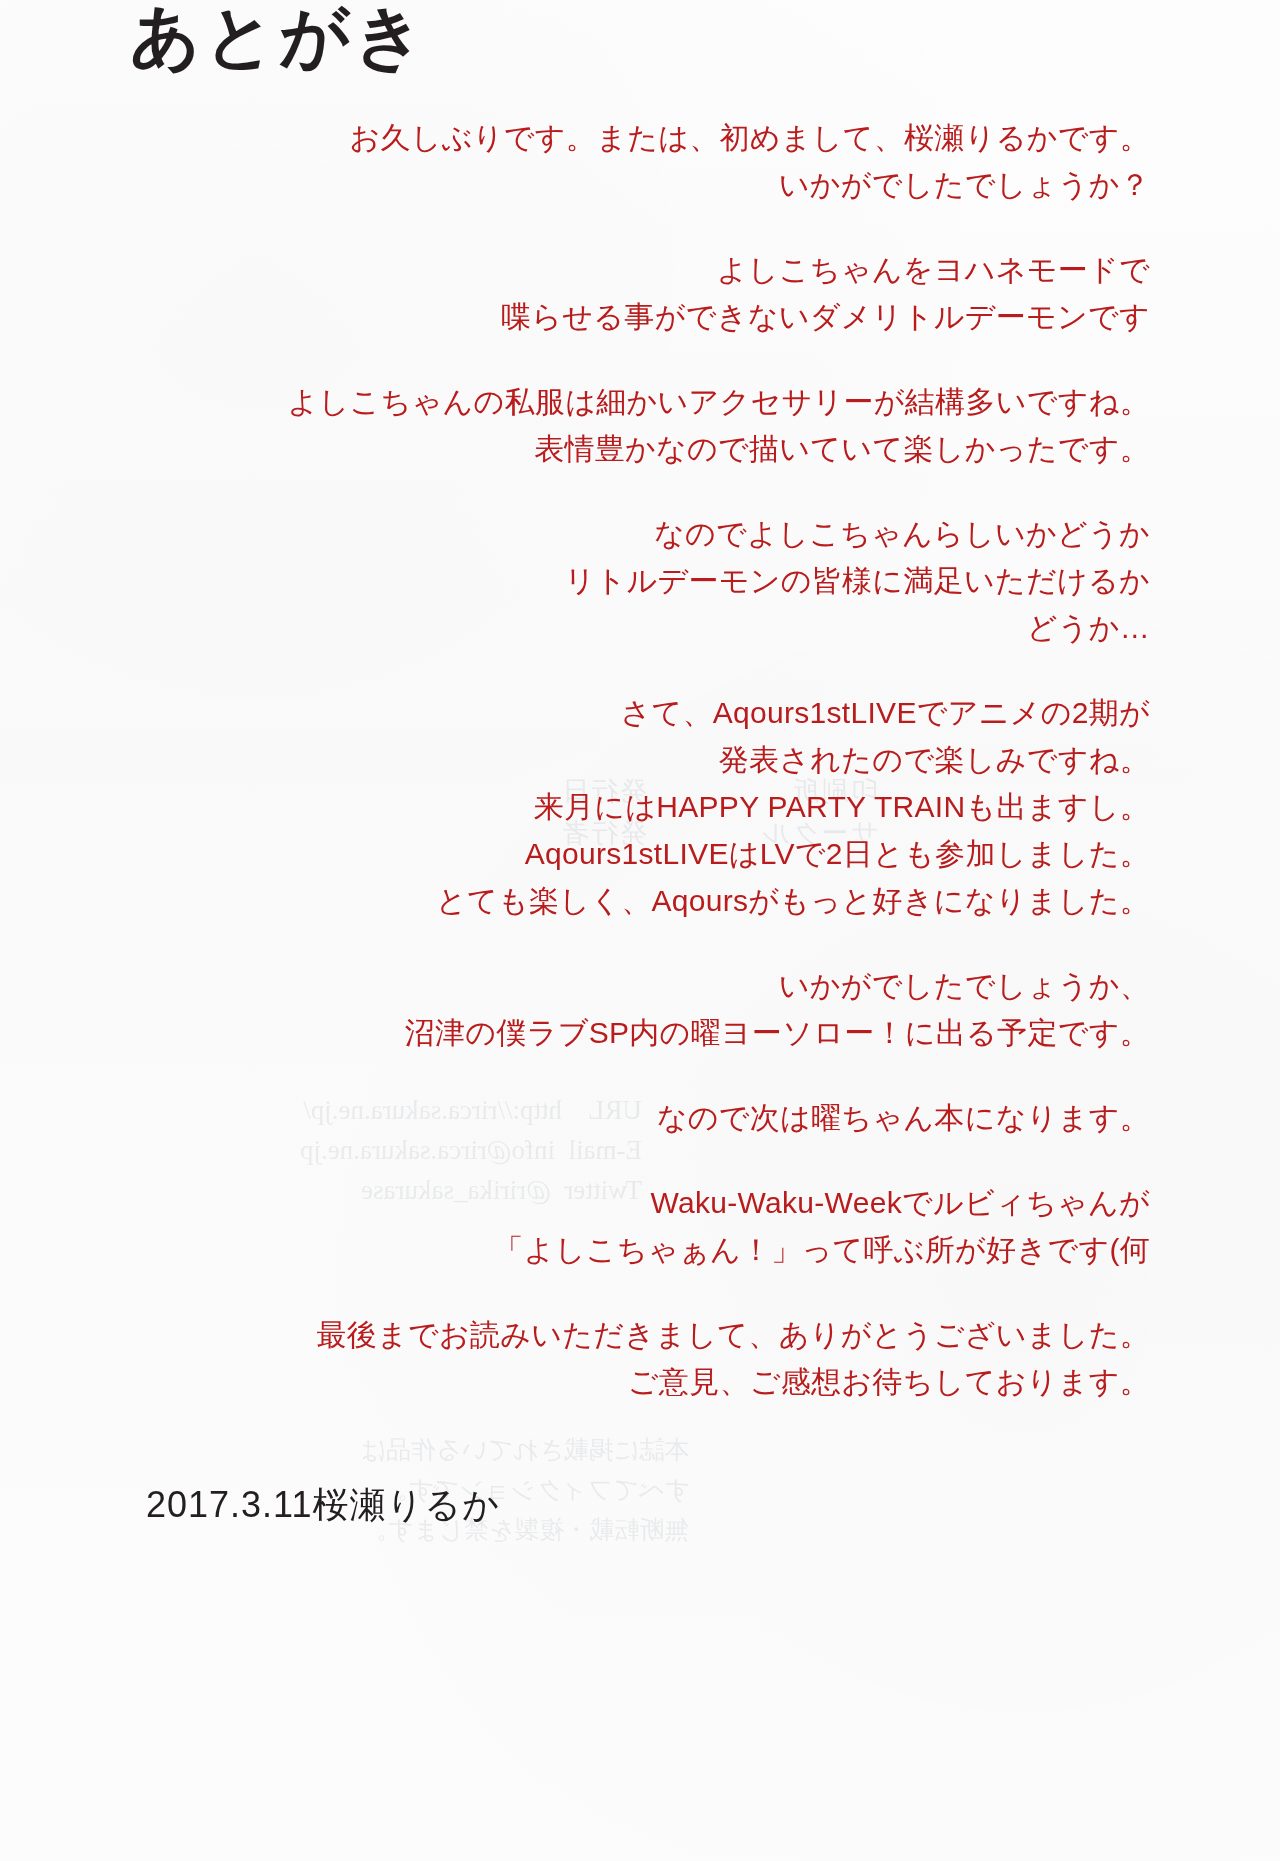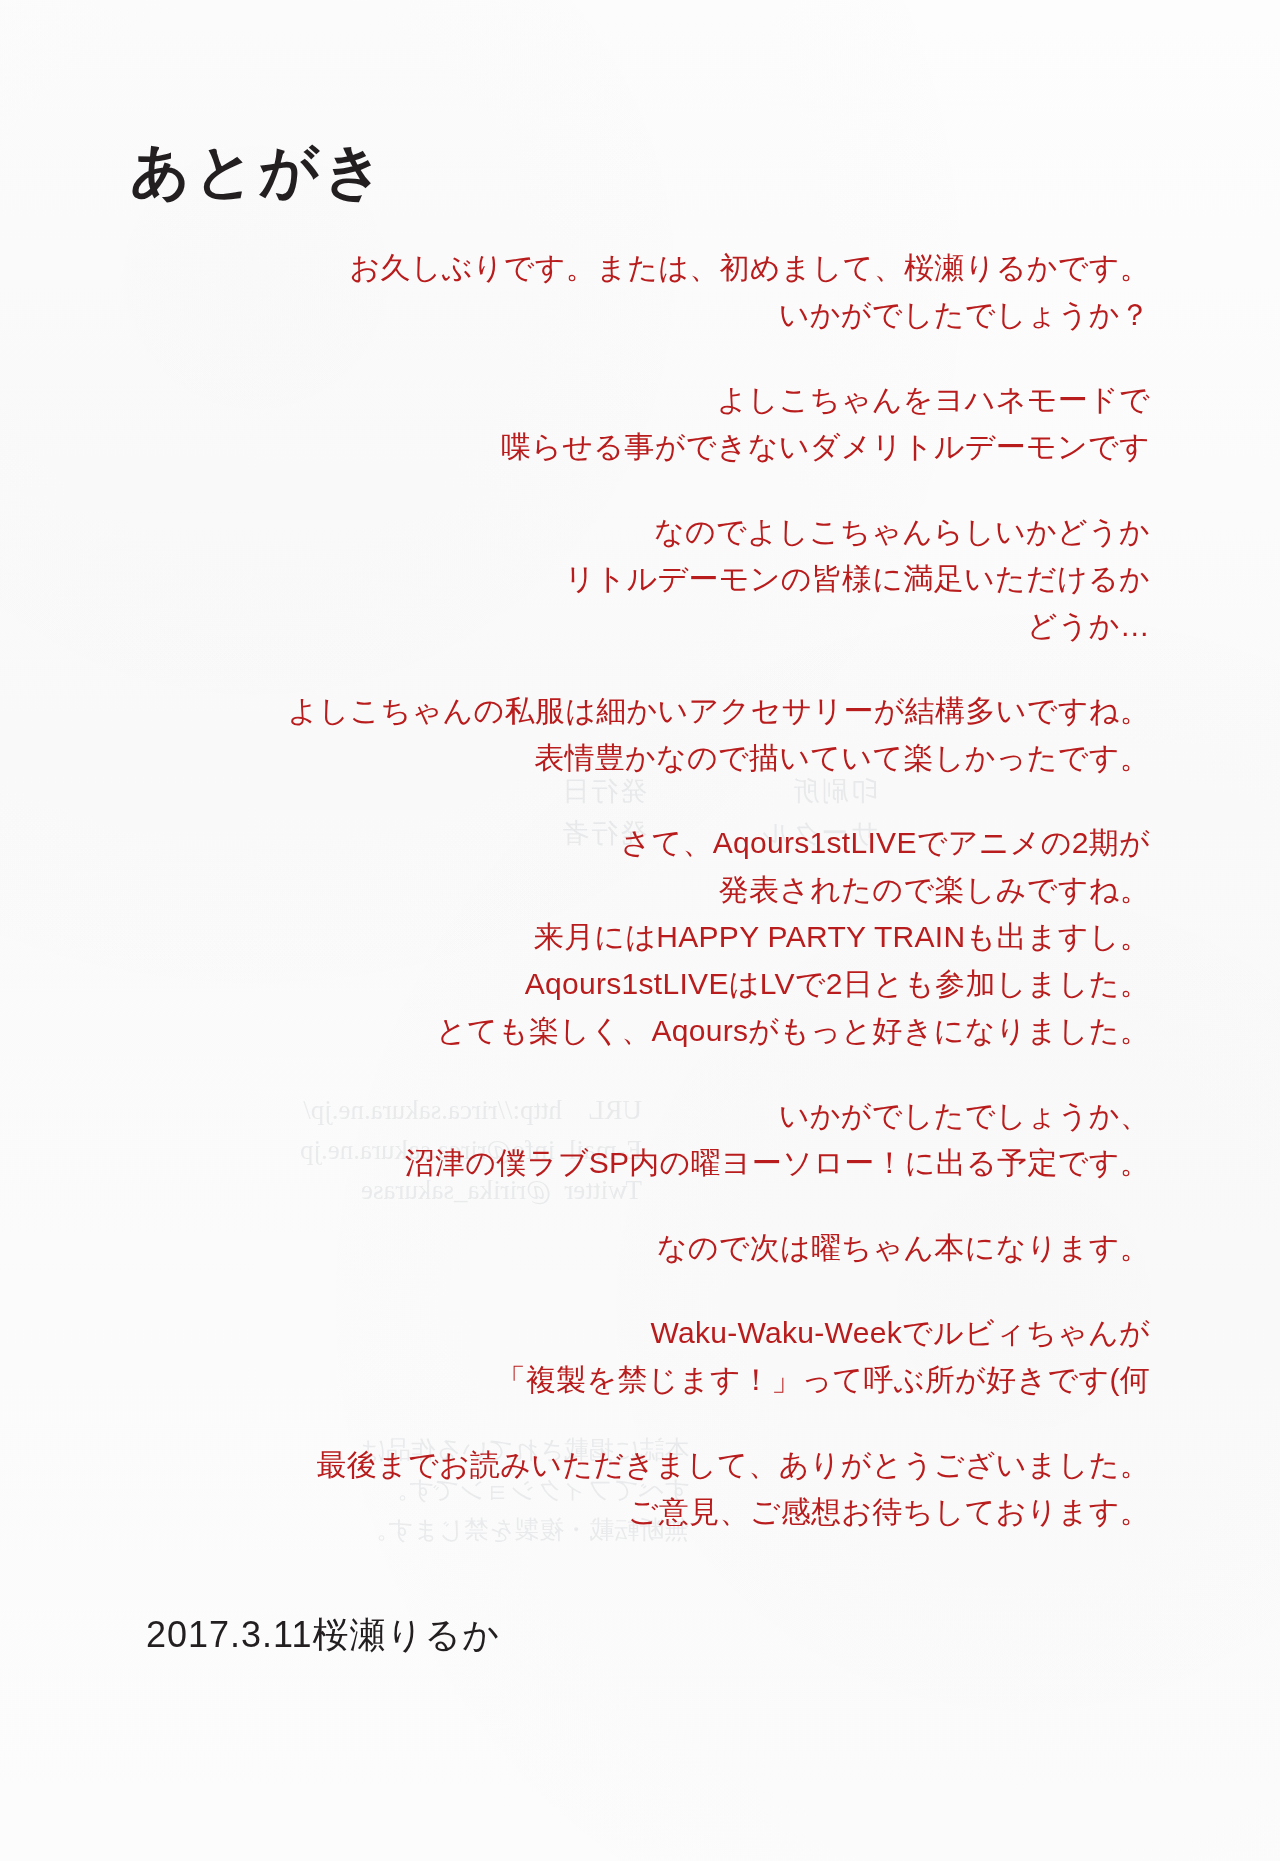--- a/index.html
+++ b/index.html
@@ -50,25 +50,24 @@
 
   .content {
     position: absolute;
     left: 130px;
     top: 0;
     width: 1020px;
   }
   .heading {
     font-family: "DejaVu Sans", "Liberation Sans", sans-serif;
     font-weight: bold;
-    font-size: 59px;
+    font-size: 69px;
     letter-spacing: 4px;
     color: #231f20;
     margin: 0;
-    padding-top: 140px;
     line-height: 1.05;
   }
   .body-block {
     margin-top: 42px;
     font-size: 30px;
     line-height: 47px;
     letter-spacing: 0.3px;
     color: #b91c1c;
     text-align: right;
   }
@@ -109,35 +108,35 @@
 </div>
 
 <div class="content">
   <h1 class="heading">あとがき</h1>
 
   <div class="body-block">
     <p class="para">お久しぶりです。または、初めまして、桜瀬りるかです。
 いかがでしたでしょうか？</p>
     <p class="para">よしこちゃんをヨハネモードで
 喋らせる事ができないダメリトルデーモンです</p>
+    <p class="para">よしこちゃんの私服は細かいアクセサリーが結構多いですね。
+表情豊かなので描いていて楽しかったです。</p>
     <p class="para">なのでよしこちゃんらしいかどうか
 リトルデーモンの皆様に満足いただけるか
 どうか…</p>
-    <p class="para">よしこちゃんの私服は細かいアクセサリーが結構多いですね。
-表情豊かなので描いていて楽しかったです。</p>
     <p class="para">さて、Aqours1stLIVEでアニメの2期が
 発表されたので楽しみですね。
 来月にはHAPPY PARTY TRAINも出ますし。
 Aqours1stLIVEはLVで2日とも参加しました。
 とても楽しく、Aqoursがもっと好きになりました。</p>
     <p class="para">いかがでしたでしょうか、
 沼津の僕ラブSP内の曜ヨーソロー！に出る予定です。</p>
     <p class="para">なので次は曜ちゃん本になります。</p>
     <p class="para">Waku-Waku-Weekでルビィちゃんが
-「複製を禁じます！」って呼ぶ所が好きです(何</p>
+「よしこちゃぁん！」って呼ぶ所が好きです(何</p>
     <p class="para">最後までお読みいただきまして、ありがとうございました。
 ご意見、ご感想お待ちしております。</p>
   </div>
 
   <div class="signature">
     <span class="sig-date">2017.3.11</span>
     <span class="sig-name">桜瀬りるか</span>
   </div>
 </div>
 

